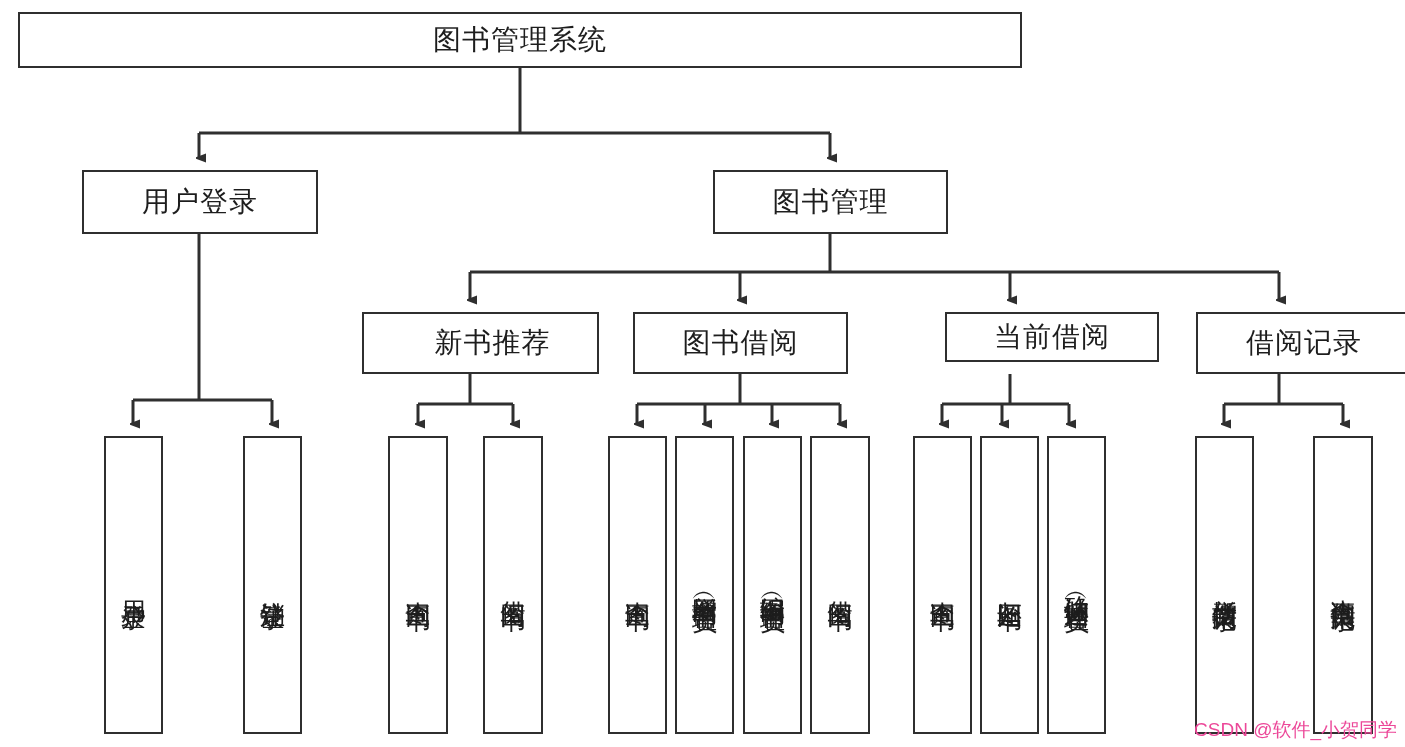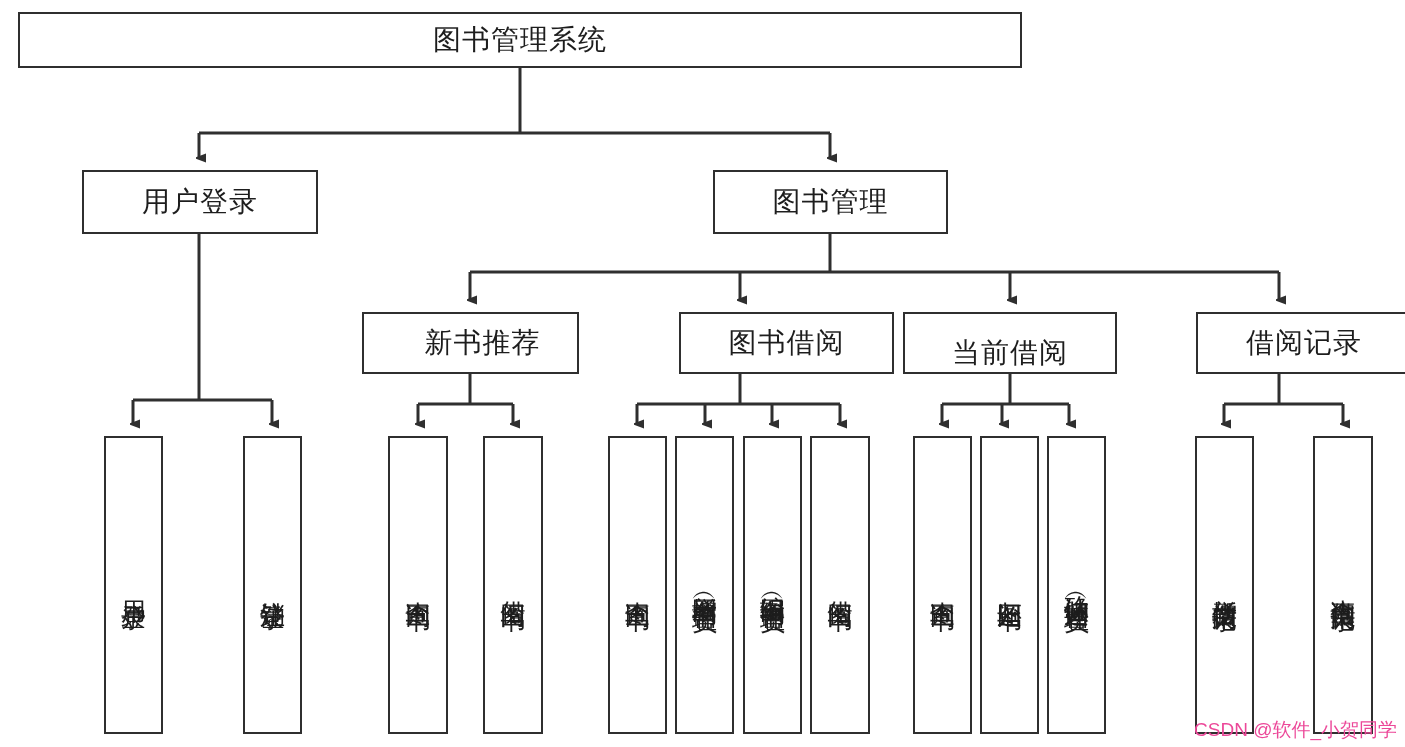--- a/index.html
+++ b/index.html
@@ -122,27 +122,27 @@
     <span>图书管理系统</span>
   </div>
 
   <div class="node horiz" style="left:82px; top:170px; width:236px; height:64px;">
     <span>用户登录</span>
   </div>
   <div class="node horiz" style="left:713px; top:170px; width:235px; height:64px;">
     <span>图书管理</span>
   </div>
 
-  <div class="node horiz" style="left:362px; top:312px; width:217px; height:62px;padding-left:24px;">
+  <div class="node horiz" style="left:362px; top:312px; width:237px; height:62px;padding-left:24px;">
     <span>新书推荐</span>
   </div>
-  <div class="node horiz" style="left:633px; top:312px; width:215px; height:62px;margin-left:46px;">
+  <div class="node horiz" style="left:633px; top:312px; width:215px; height:62px;">
     <span>图书借阅</span>
   </div>
-  <div class="node horiz" style="left:903px; top:312px; width:214px; height:62px;align-items:flex-end;">
+  <div class="node horiz" style="left:945px; top:312px; width:214px; height:50px;">
     <span>当前借阅</span>
   </div>
   <div class="node horiz" style="left:1196px; top:312px; width:216px; height:62px;">
     <span>借阅记录</span>
   </div>
 
   <div class="node vert" style="left:104px; top:436px; width:59px; height:298px;">
     <span class="vtext">用户登录</span>
   </div>
   <div class="node vert" style="left:243px; top:436px; width:59px; height:298px;">

